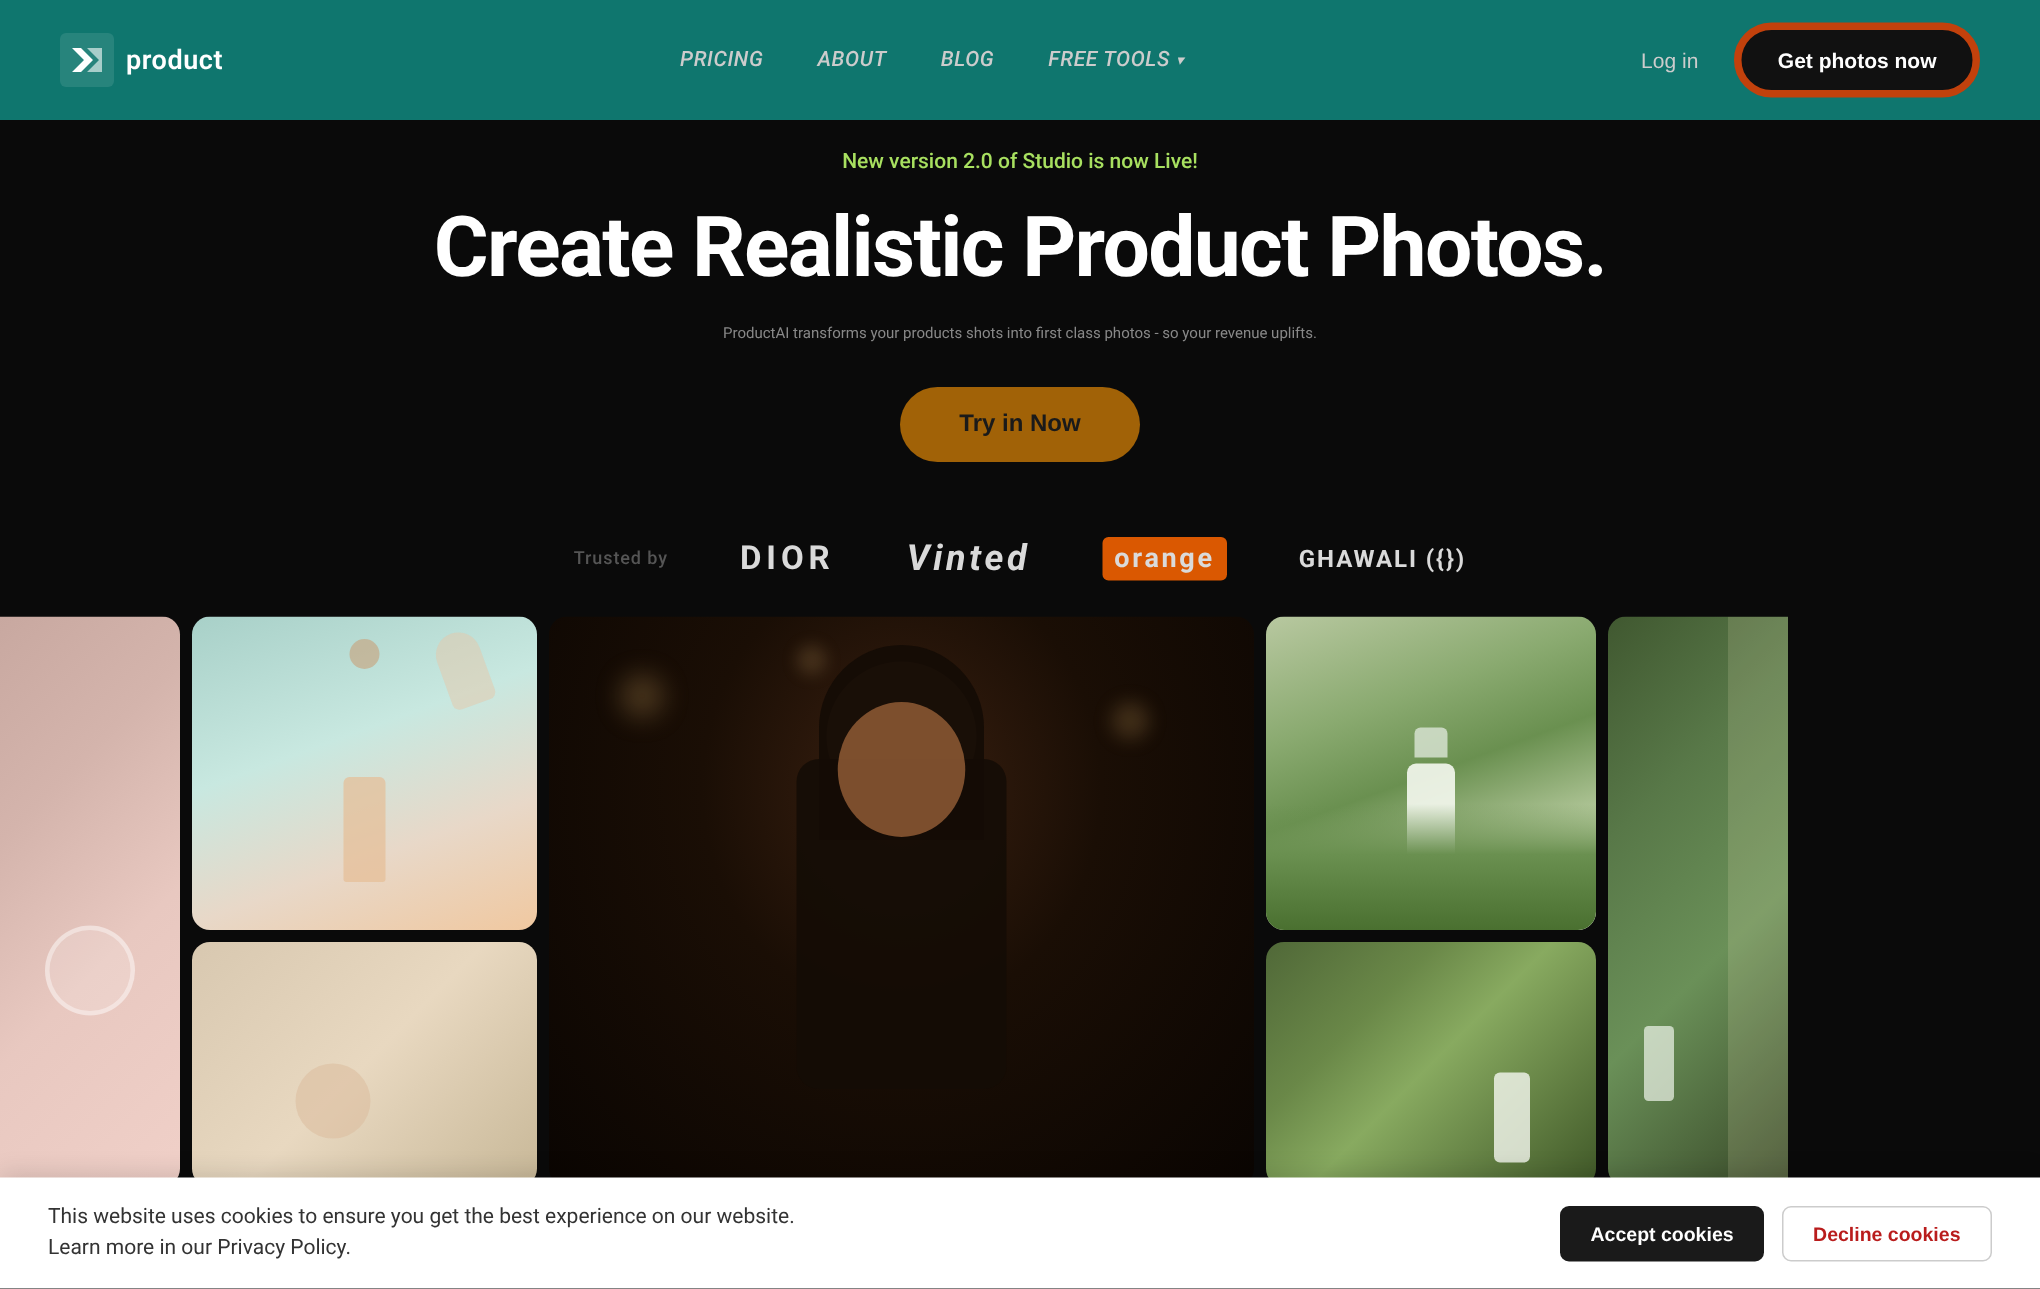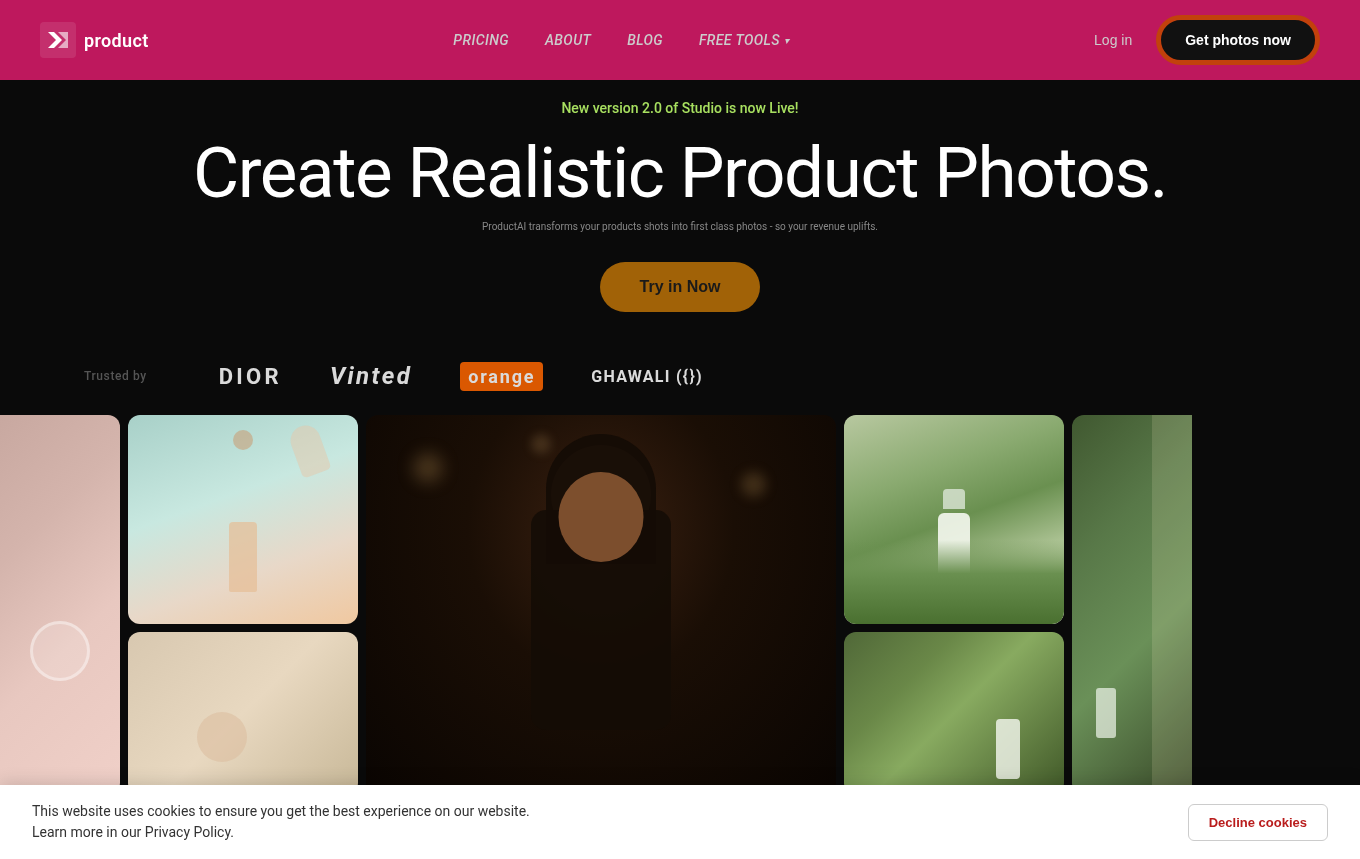--- a/index.html
+++ b/index.html
@@ -11,21 +11,21 @@
       overflow-x: hidden;
     }
 
     
     nav {
       display: flex;
       align-items: center;
       justify-content: space-between;
       padding: 0 40px;
       height: 80px;
-      background: #be185d;
+      background: #0f766e;
       position: relative;
       z-index: 100;
     }
     .nav-logo {
       display: flex;
       align-items: center;
       gap: 8px;
     }
     .logo-icon {
       width: 36px;
@@ -86,25 +86,25 @@
       padding: 20px 40px 30px;
       background: #0a0a0a;
     }
     .hero-announcement {
       color: #a8e060;
       font-size: 14px;
       font-weight: 500;
       margin-bottom: 20px;
     }
     .hero-title {
-      font-size: 71px;
-      font-weight: 400;
+      font-size: 56px;
+      font-weight: 700;
       line-height: 1.05;
       color: #fff;
-      margin-bottom: 8px;
+      margin-bottom: 20px;
       letter-spacing: -0.02em;
     }
     .hero-subtitle {
       font-size: 10px;
       color: #888;
       margin-bottom: 28px;
       max-width: 600px;
       margin-left: auto;
       margin-right: auto;
       line-height: 1.5;
@@ -118,25 +118,24 @@
       font-size: 16px;
       font-weight: 700;
       cursor: pointer;
       display: inline-block;
     }
 
     
     .trusted-section {
       display: flex;
       align-items: center;
-      justify-content: flex-start;
-      gap: 72px;
+      justify-content: center;
+      gap: 48px;
       padding: 20px 40px 24px;
       background: #0a0a0a;
-      margin-left: 44px;
     }
     .trusted-by-label {
       color: #555;
       font-size: 12px;
       font-weight: 500;
       letter-spacing: 0.05em;
       white-space: nowrap;
     }
     .brand-logos {
       display: flex;
@@ -363,15 +362,16 @@
   </div>
 </div>
 
 <div class="cookie-banner">
   <div class="cookie-text">
     <span>This website uses cookies to ensure you get the best experience on our website.</span>
     <br>
     <span>Learn more in our Privacy Policy.</span>
   </div>
   <div class="cookie-buttons">
+    <button class="accept-btn">Accept cookies</button>
     <button class="decline-btn">Decline cookies</button>
   </div>
 </div>
 
 </body></html>

